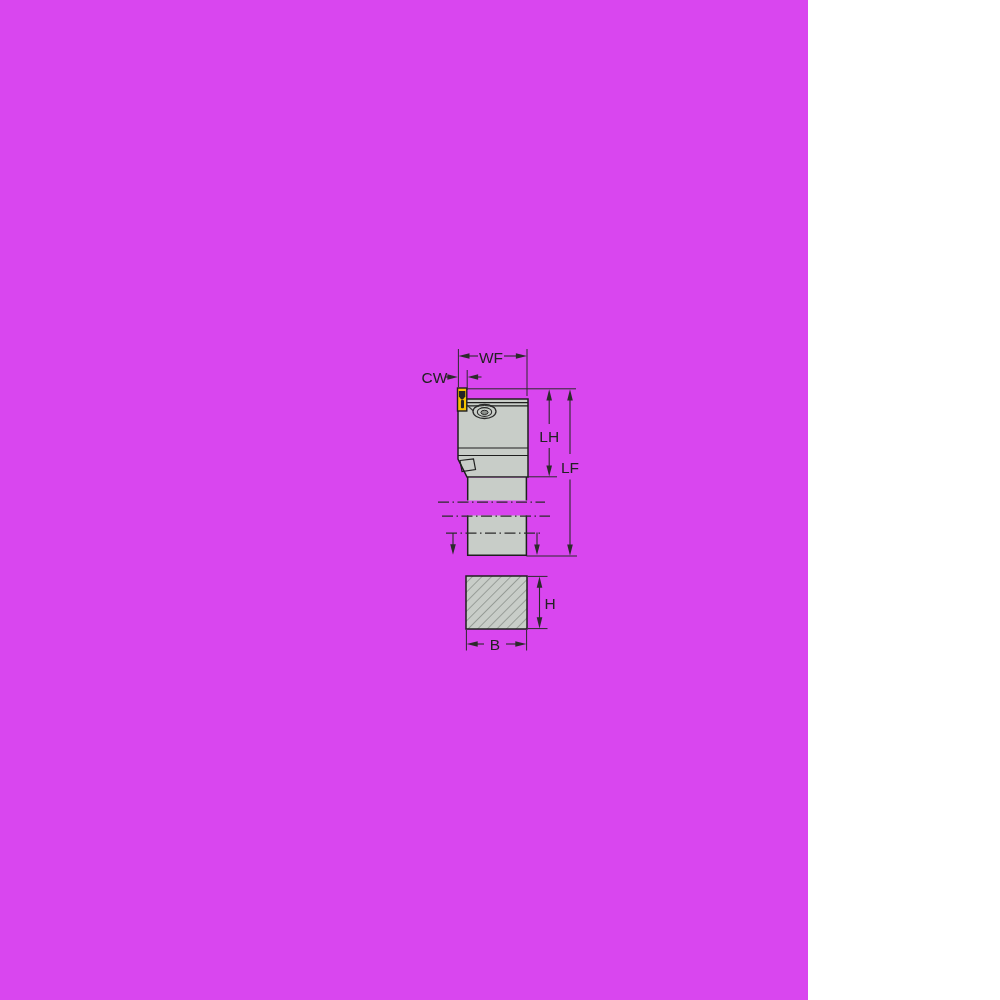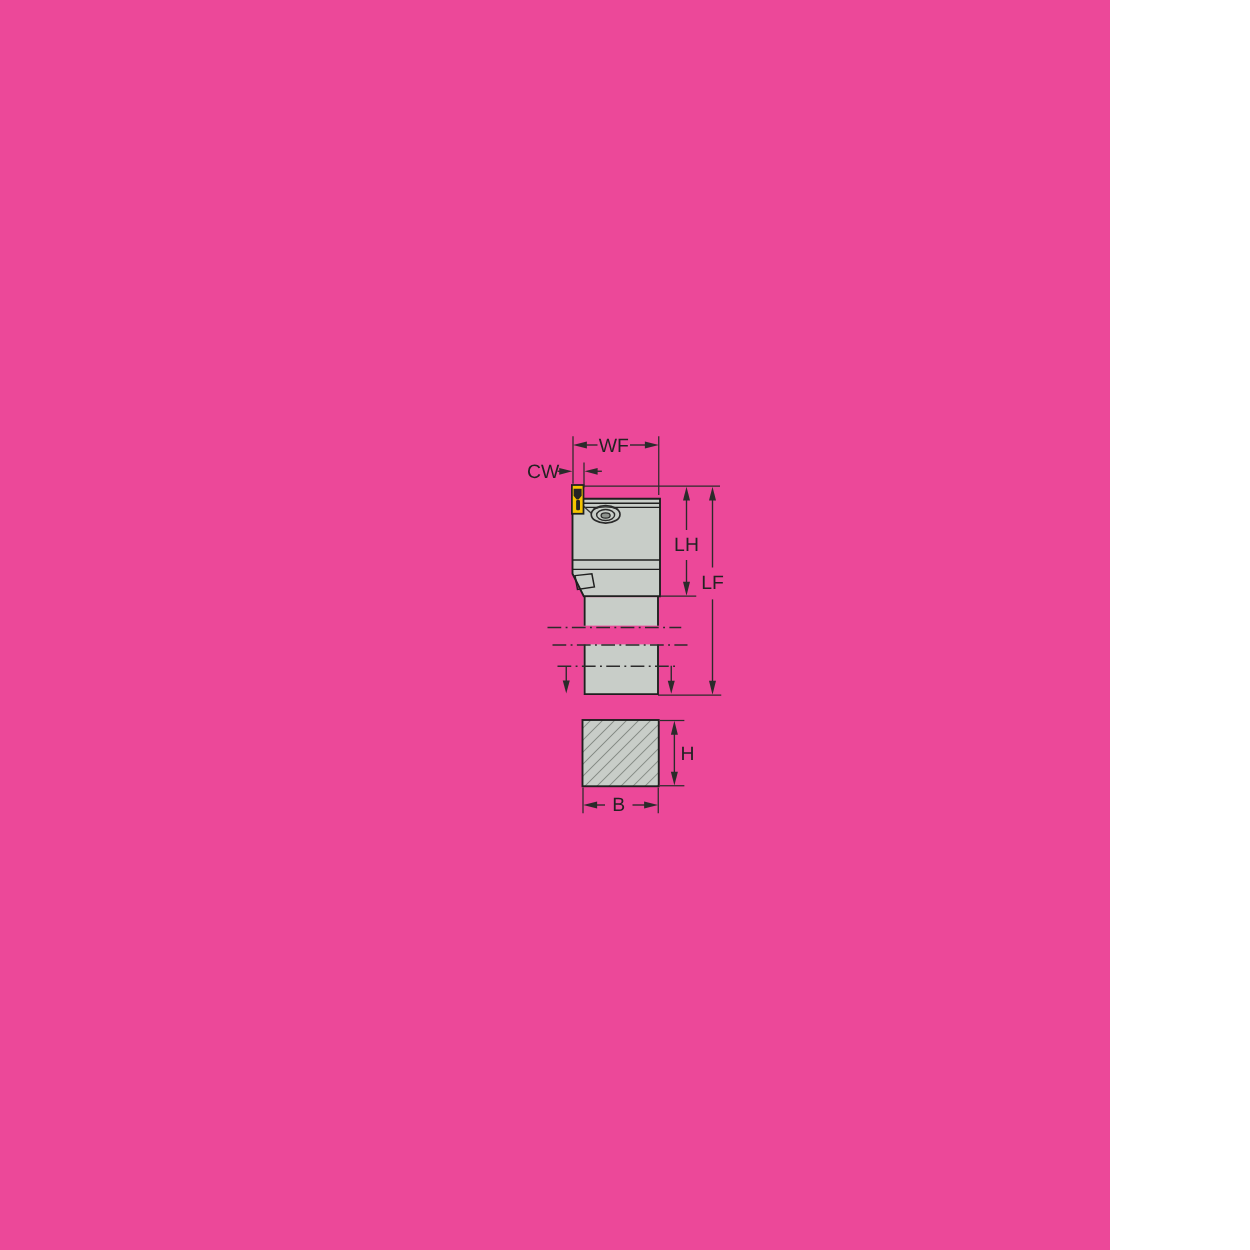--- a/index.html
+++ b/index.html
@@ -5,23 +5,23 @@
   html, body {
     margin: 0;
     padding: 0;
     width: 1000px;
     height: 1000px;
     background: #ffffff;
     font-family: "Liberation Sans", sans-serif;
   }
   .canvas {
     position: relative;
-    width: 888px;
+    width: 808px;
     height: 1000px;
-    background: #ec4899;
+    background: #d946ef;
     overflow: hidden;
   }
   svg.drawing {
     position: absolute;
     left: 0;
     top: 0;
   }
   svg.drawing text {
     font-family: "Liberation Sans", sans-serif;
     font-size: 15.5px;

